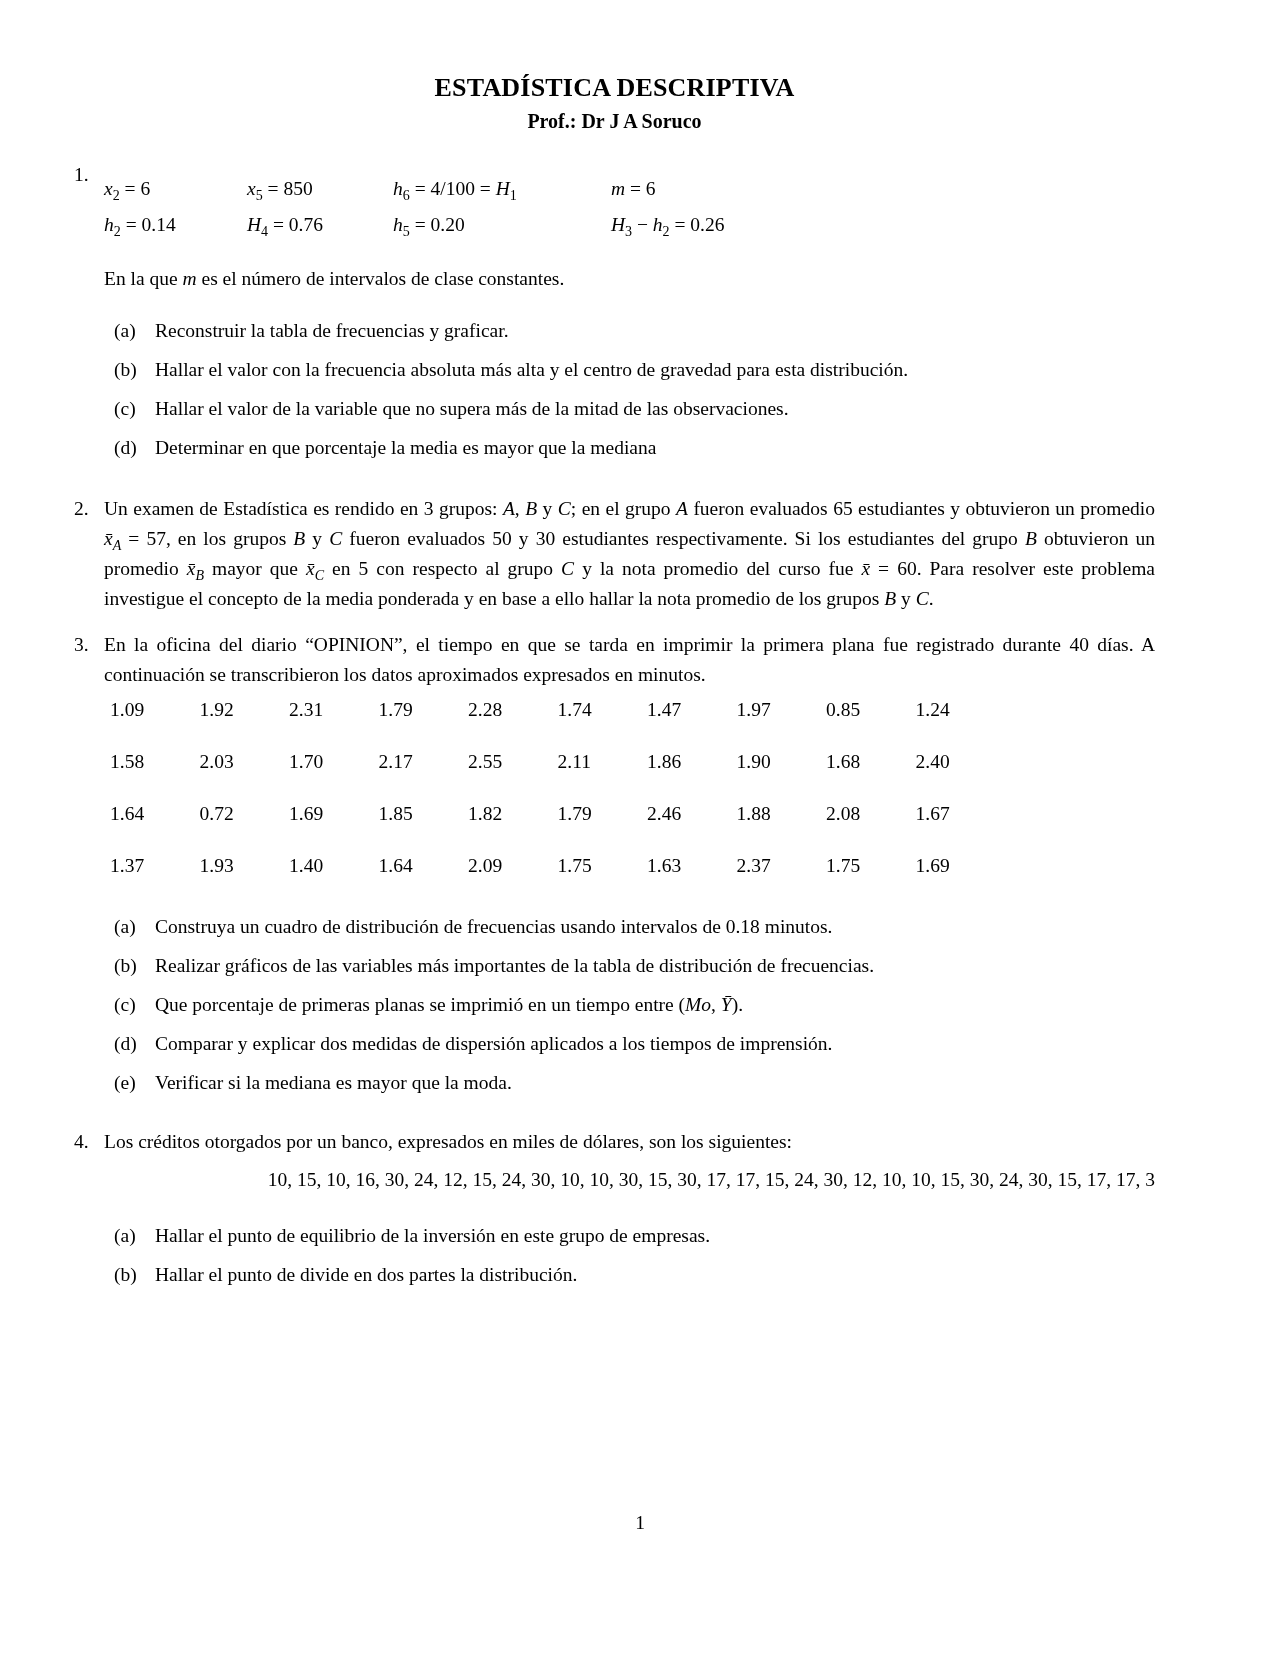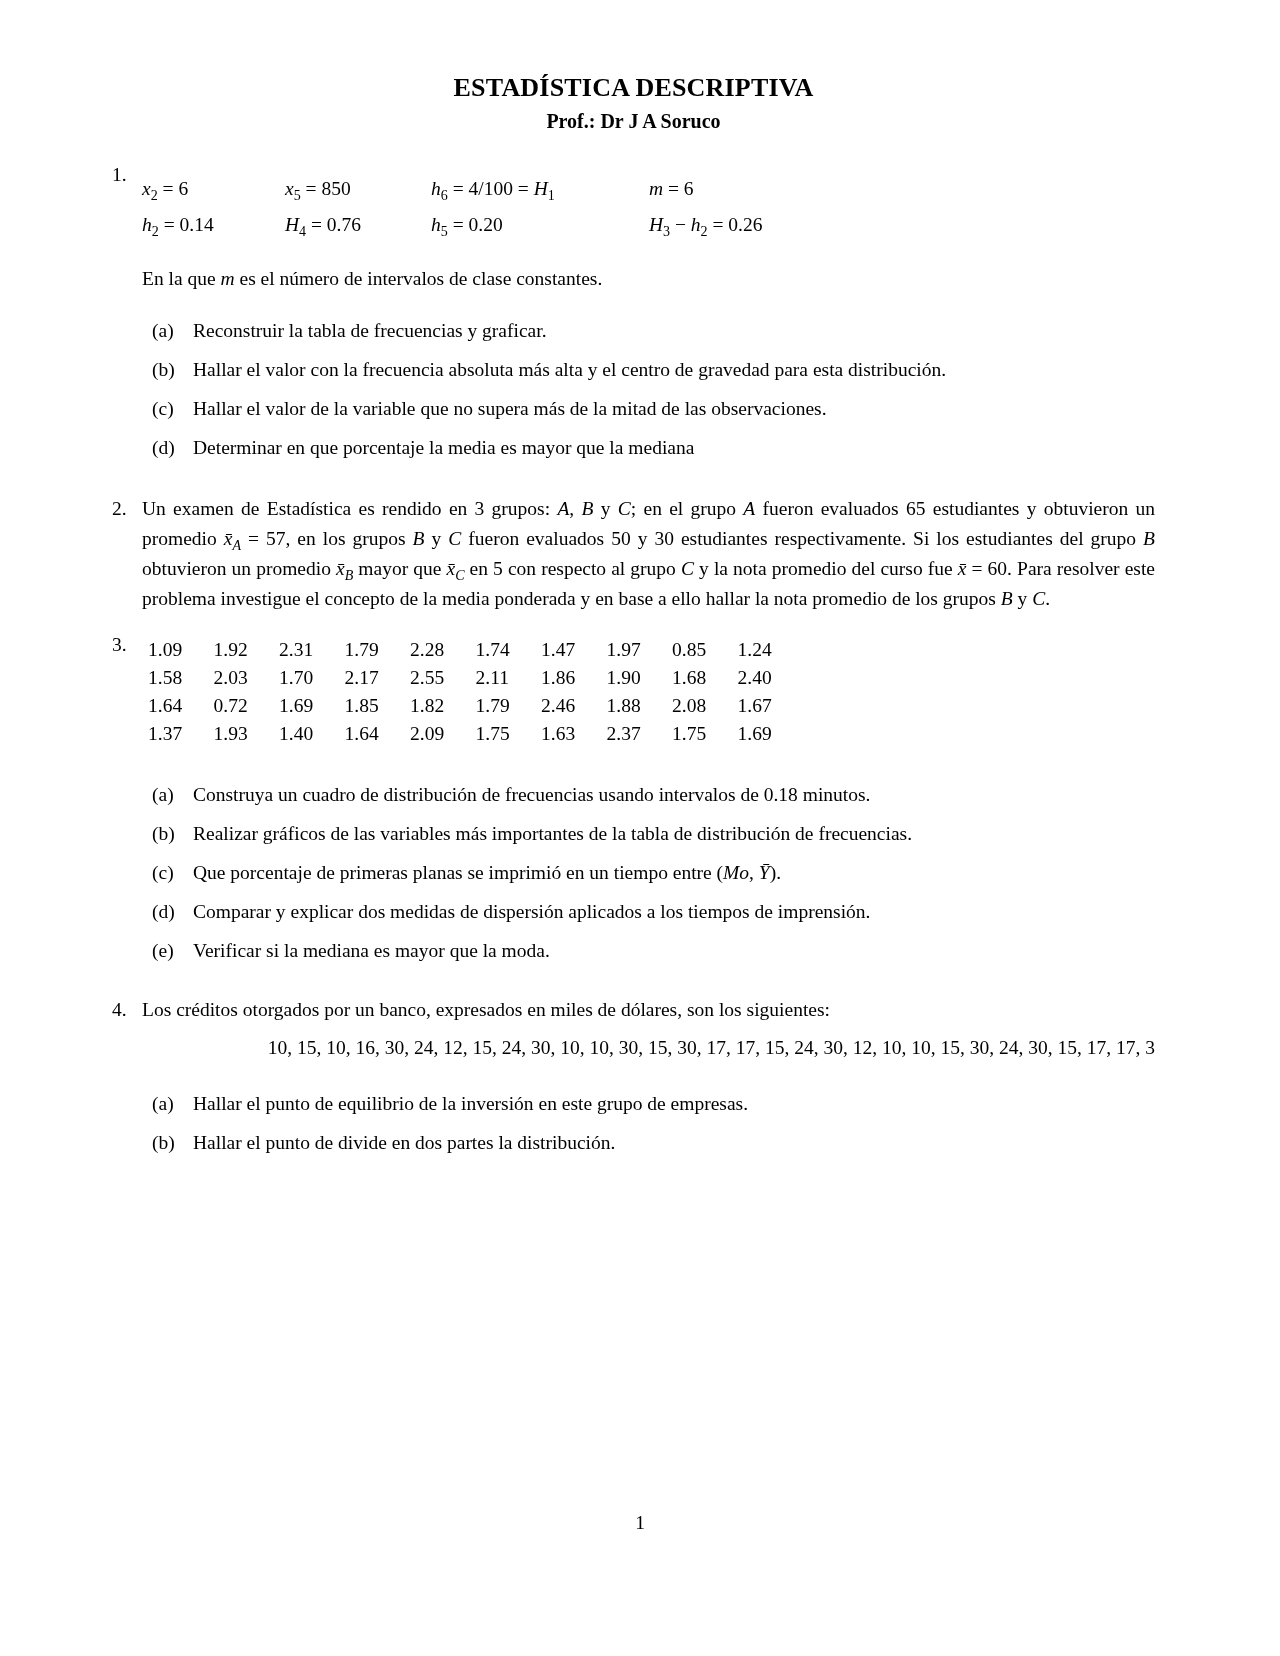--- a/index.html
+++ b/index.html
@@ -4,21 +4,21 @@
 <style>
   html,body{margin:0;padding:0;background:#ffffff;}
   .page{
     position:relative;
     width:1280px;height:1656px;
     background:#ffffff;color:#000;
     font-family:"Liberation Serif","DejaVu Serif",serif;
     font-size:19.5px;line-height:30px;
     overflow:hidden;
   }
-  .content{padding:72px 125px 0 112px;}
+  .content{padding:72px 125px 0 74px;}
   .doc-title{
     margin:0;font-size:26px;line-height:32px;
     font-weight:bold;text-align:center;letter-spacing:.2px;
   }
   .doc-subtitle{
     margin:2px 0 0;font-size:20px;line-height:30px;
     font-weight:bold;text-align:center;
   }
   .problem{display:flex;}
   .prob1{margin-top:24px;}
@@ -35,21 +35,21 @@
   .note{margin-top:24px;}
   .parts{margin-top:22px;}
   .parts-p3{margin-top:32px;}
   .parts-p4{margin-top:26px;}
   .part{display:flex;margin-bottom:9px;}
   .part-label{flex:0 0 41px;margin-left:10px;}
   .part-text{flex:1;min-width:0;text-align:justify;}
   .data-grid{
     margin:6px 0 0 6px;
     display:grid;grid-template-columns:repeat(10,65.5px);
-    line-height:28px;width:max-content;text-align:left;
+    line-height:28px;width:max-content;text-align:left;gap:24px;
   }
   .credits-line{margin-top:8px;white-space:nowrap;text-align:right;}
   .page-number{position:absolute;top:1508px;left:0;width:1280px;text-align:center;}
   i{font-style:italic;}
   sub{font-size:0.72em;line-height:0;}
 </style>
 </head>
 <body>
 
 <div class="page">
@@ -96,20 +96,21 @@
     <div class="problem prob2">
       <div class="pnum">2.</div>
       <div class="pbody">
         <div>Un examen de Estadística es rendido en 3 grupos: <i>A</i>, <i>B</i> y <i>C</i>; en el grupo <i>A</i> fueron evaluados 65 estudiantes y obtuvieron un promedio <i>x̄</i><sub><i>A</i></sub> = 57, en los grupos <i>B</i> y <i>C</i> fueron evaluados 50 y 30 estudiantes respectivamente. Si los estudiantes del grupo <i>B</i> obtuvieron un promedio <i>x̄</i><sub><i>B</i></sub> mayor que <i>x̄</i><sub><i>C</i></sub> en 5 con respecto al grupo <i>C</i> y la nota promedio del curso fue <i>x̄</i> = 60. Para resolver este problema investigue el concepto de la media ponderada y en base a ello hallar la nota promedio de los grupos <i>B</i> y <i>C</i>.</div>
       </div>
     </div>
 
     <div class="problem prob3">
       <div class="pnum">3.</div>
       <div class="pbody">
+        <div>En la oficina del diario “OPINION”, el tiempo en que se tarda en imprimir la primera plana fue registrado durante 40 días. A continuación se transcribieron los datos aproximados expresados en minutos.</div>
         <div class="data-grid" data-grid="problems.2.data_rows">
             <span>1.09</span>
             <span>1.92</span>
             <span>2.31</span>
             <span>1.79</span>
             <span>2.28</span>
             <span>1.74</span>
             <span>1.47</span>
             <span>1.97</span>
             <span>0.85</span>

